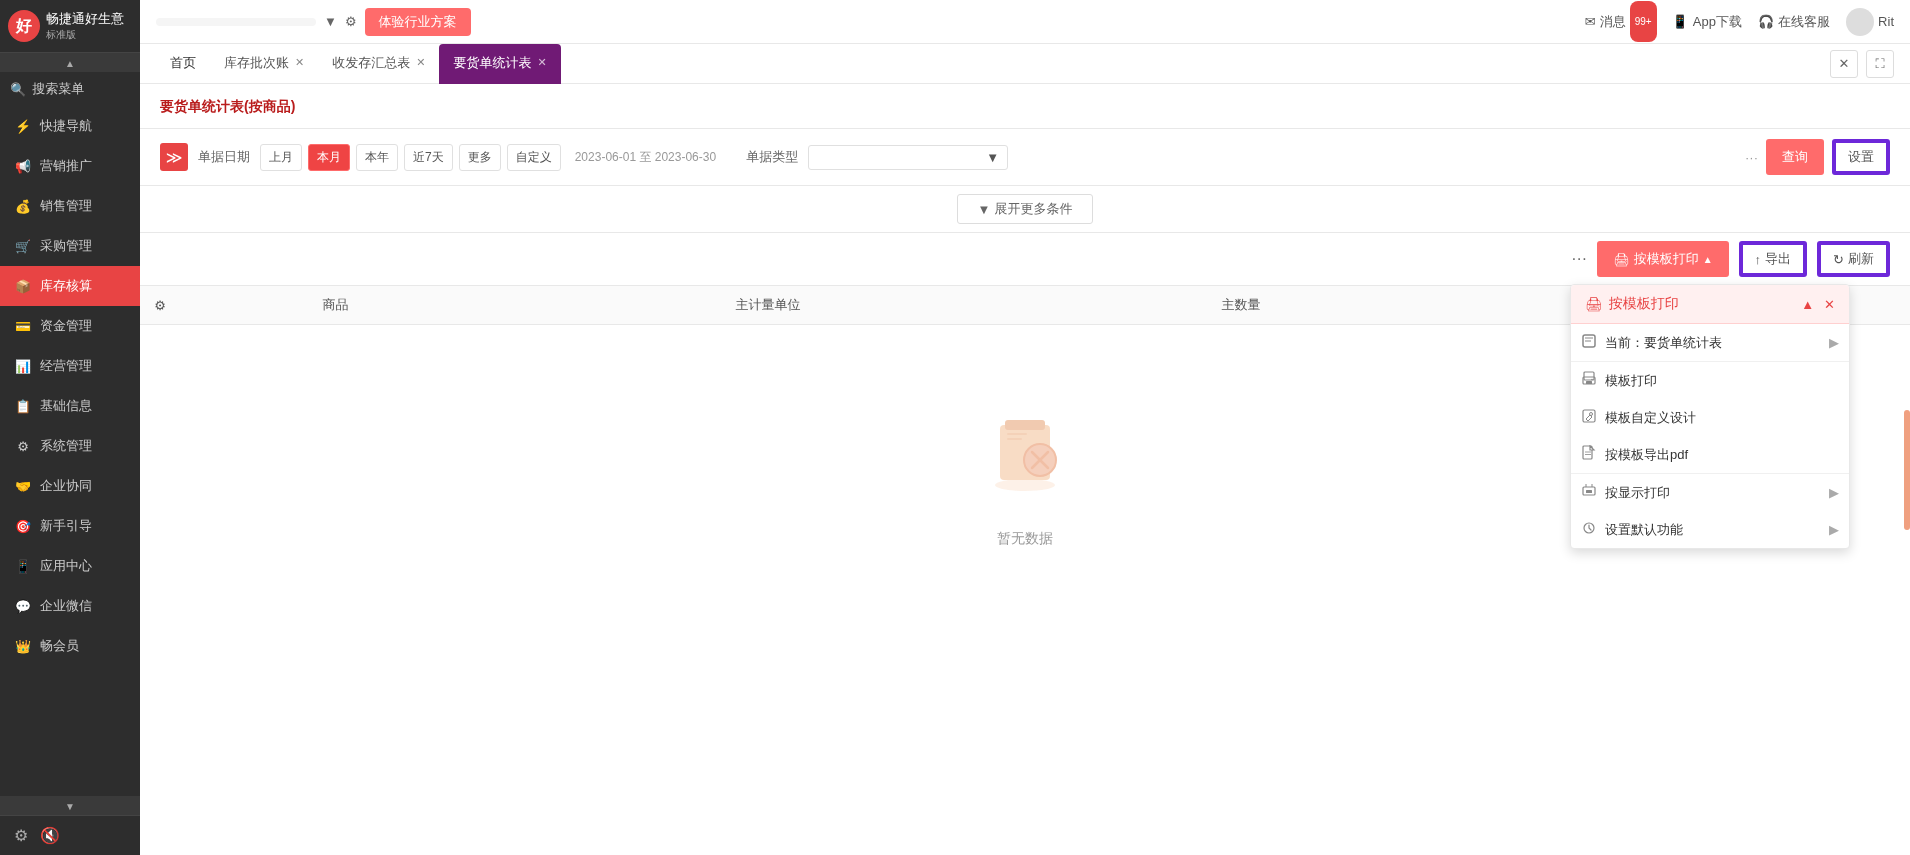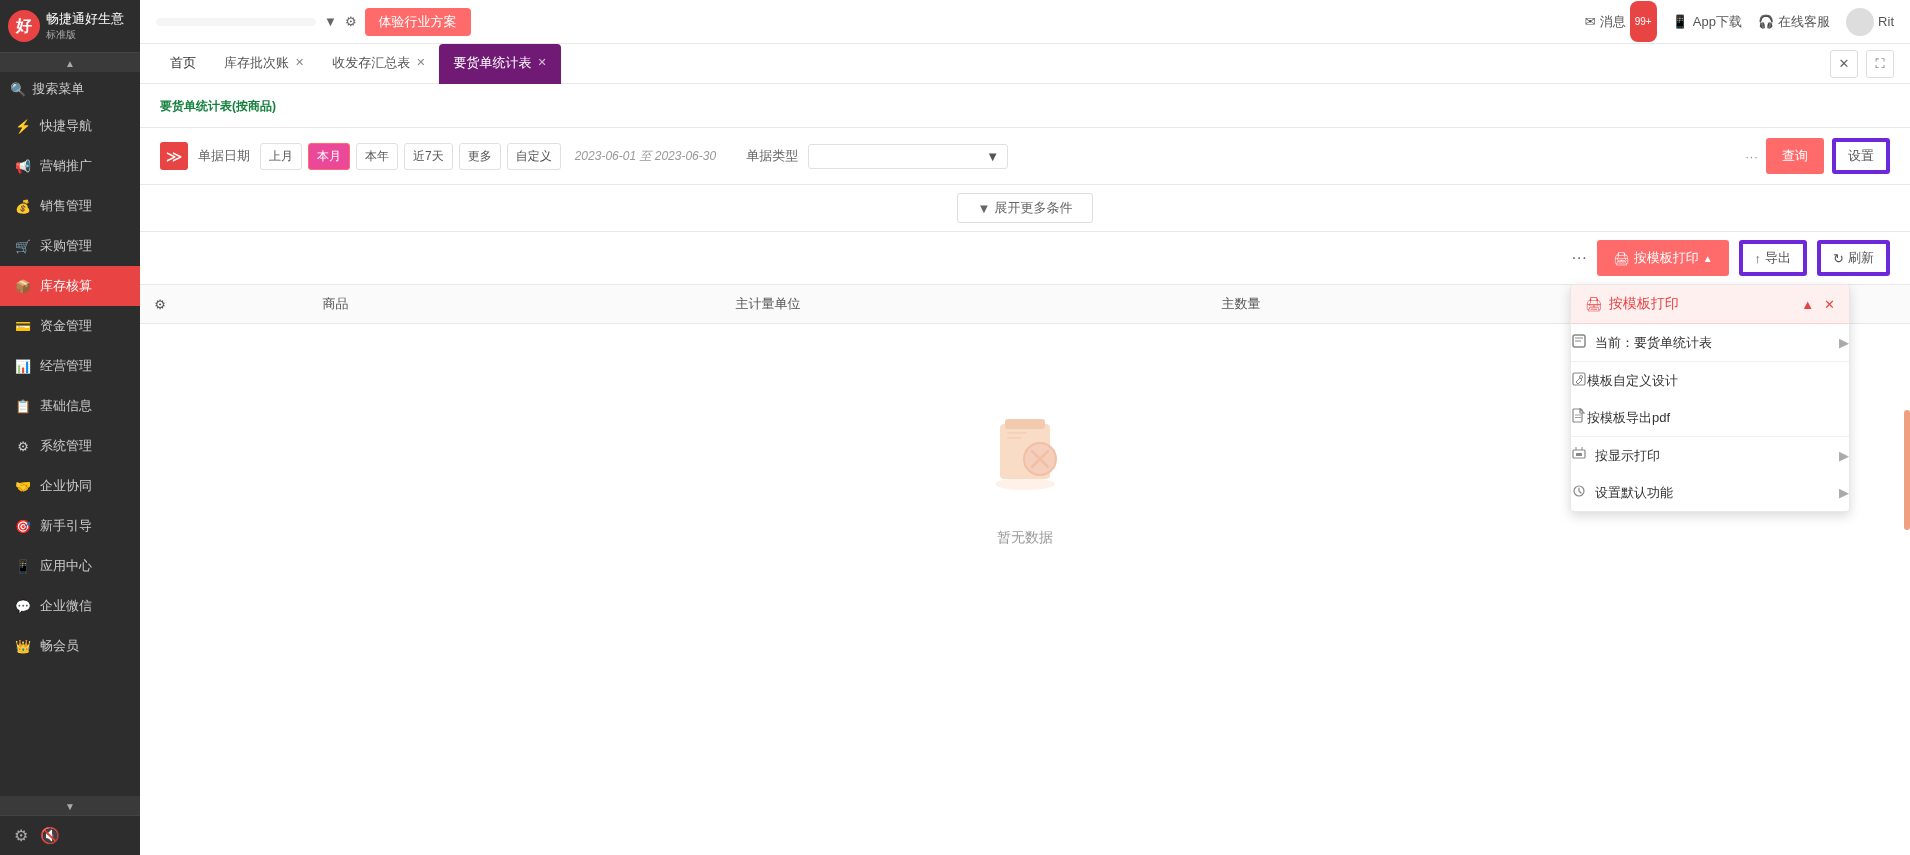--- a/index.html
+++ b/index.html
@@ -216,23 +216,23 @@
       flex-direction: column;
       position: relative;
       background: #f5f5f5;
     }
     .page-header {
       background: white;
       padding: 14px 20px 0;
       border-bottom: 1px solid #e8e8e8;
     }
     .page-title {
-      font-size: 12px;
+      font-size: 14px;
       font-weight: bold;
-      color: #15803d;
+      color: #b91c1c;
       margin-bottom: 12px;
     }
 
     
     .filter-bar {
       background: white;
       padding: 10px 20px;
       display: flex;
       align-items: center;
       gap: 10px;
@@ -263,21 +263,21 @@
     .filter-date-btn {
       padding: 4px 8px;
       font-size: 12px;
       border: 1px solid #e0e0e0;
       border-radius: 3px;
       cursor: pointer;
       color: #555;
       background: white;
     }
     .filter-date-btn.active {
-      background: #ec4899;
+      background: #ef4444;
       color: white;
       border-color: #ff6b6b;
     }
     .filter-date-range {
       font-size: 12px;
       color: #999;
     }
     .filter-select {
       display: flex;
       align-items: center;
@@ -427,24 +427,25 @@
     }
     .dropdown-header-right {
       display: flex;
       align-items: center;
       gap: 4px;
       color: #e84444;
     }
     .dropdown-item {
       display: flex;
       align-items: center;
-      padding: 9px 0;
+      padding: 9px 10px;
       font-size: 13px;
       color: #333;
       cursor: pointer;
+      gap: 8px;
     }
     .dropdown-item.with-arrow {
       justify-content: space-between;
     }
     .dropdown-item.with-arrow .left-part {
       display: flex;
       align-items: center;
       gap: 8px;
     }
     .dropdown-divider {
@@ -619,21 +620,21 @@
       <div class="filter-expand-btn">≫</div>
       <span class="filter-label">单据日期</span>
       <div class="filter-date-group">
         <button class="filter-date-btn">上月</button>
         <button class="filter-date-btn active">本月</button>
         <button class="filter-date-btn">本年</button>
         <button class="filter-date-btn">近7天</button>
         <button class="filter-date-btn">更多</button>
         <button class="filter-date-btn">自定义</button>
       </div>
-      <div style="display:flex; flex-direction:column; margin-left:4px;font-style:italic;">
+      <div style="display:flex; flex-direction:column; margin-left:4px;">
         <span class="filter-date-range">2023-06-01 至 2023-06-30</span>
       </div>
       <span class="filter-label" style="margin-left:20px;">单据类型</span>
       <div class="filter-select">
         <span></span>
         <span>▼</span>
       </div>
       <div class="filter-right">
         <span style="color:#999; font-size:13px; cursor:pointer;">···</span>
         <button class="toolbar-btn primary">查询</button>
@@ -720,20 +721,31 @@
                 <line x1="4" y1="8" x2="10" y2="8" stroke="#888" stroke-width="1"></line>
               </svg>
           </span>
           <span>当前：要货单统计表</span>
         </div>
         <span style="color:#aaa;">▶</span>
       </div>
 
       <div class="dropdown-divider"></div>
 
+      <div class="dropdown-item">
+        <span style="width:16px; color:#666;">
+          <svg width="16" height="16" viewBox="0 0 16 16" fill="none">
+              <rect x="3" y="1" width="10" height="8" rx="1" stroke="#888" stroke-width="1.2"></rect>
+              <rect x="2" y="6" width="12" height="7" rx="1" stroke="#888" stroke-width="1.2"></rect>
+              <rect x="5" y="10" width="6" height="3" rx="0.5" fill="#888"></rect>
+              <circle cx="11" cy="8.5" r="0.8" fill="#888"></circle>
+            </svg>
+        </span>
+        <span>模板打印</span>
+      </div>
 
 
       <div class="dropdown-item">
         <span style="width:16px; color:#666;">
           <svg width="16" height="16" viewBox="0 0 16 16" fill="none">
               <rect x="2" y="2" width="12" height="12" rx="1.5" stroke="#888" stroke-width="1.2"></rect>
               <path d="M5 11 L9 7 L11 9 L7 13Z" stroke="#888" stroke-width="1" fill="none"></path>
               <circle cx="10" cy="6" r="1.5" stroke="#888" stroke-width="1"></circle>
             </svg>
         </span>

